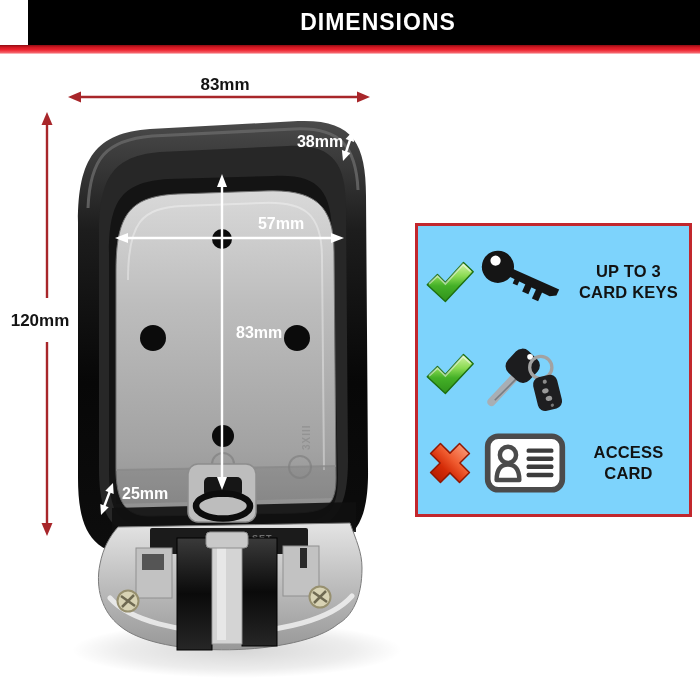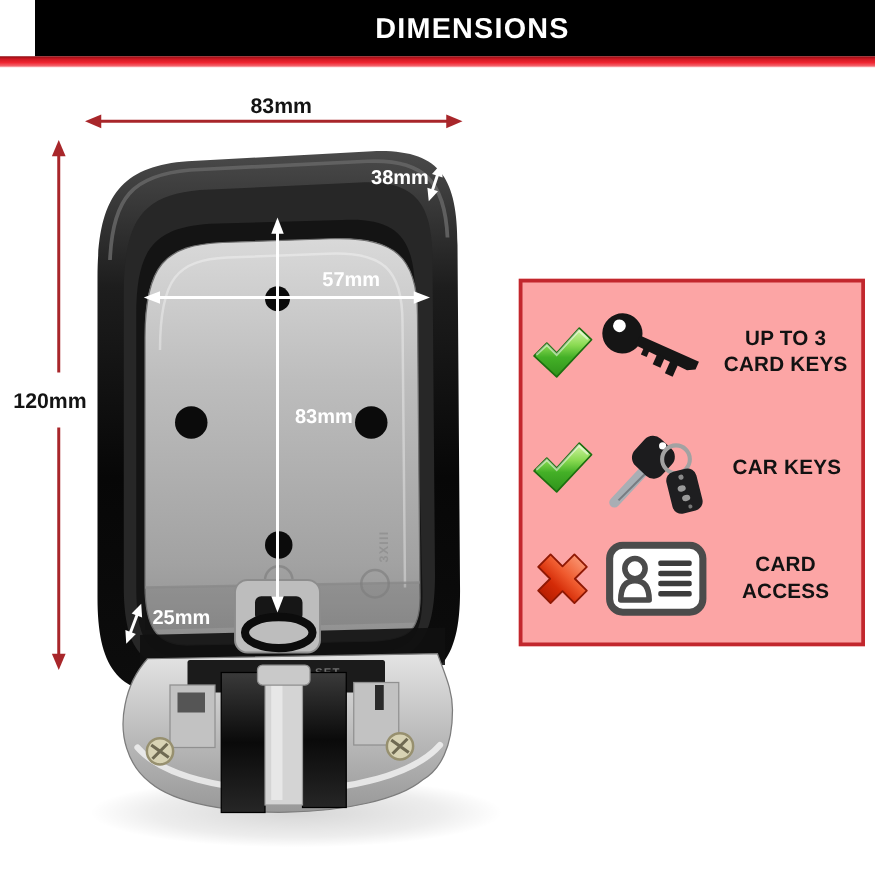--- a/index.html
+++ b/index.html
@@ -22,21 +22,21 @@
   }
   
   .scene{position:absolute;left:0;top:0;}
   .dim-label{font-family:"Liberation Sans",sans-serif;font-weight:bold;}
   .dim-red{fill:#141414;font-size:17px;}
   .dim-white{fill:#ffffff;font-size:16px;}
   .mark-text{font-family:"Liberation Sans",sans-serif;font-weight:bold;}
   
   .panel{
     position:absolute;left:415px;top:223px;width:277px;height:294px;
-    box-sizing:border-box;border:3px solid #c2272d;background:#fca5a5;
+    box-sizing:border-box;border:3px solid #c2272d;background:#7dd3fc;
     display:flex;flex-direction:column;justify-content:space-evenly;
     padding:4px 6px;
   }
   .cap-row{display:flex;align-items:center;gap:4px;}
   .status-ic{flex:0 0 52px;display:flex;justify-content:center;align-items:center;}
   .item-ic{flex:0 0 90px;display:flex;justify-content:center;align-items:center;}
   .cap-label{
     flex:1;text-align:center;font-weight:bold;color:#121212;
     font-size:16.5px;line-height:21px;letter-spacing:.2px;
   }
@@ -234,24 +234,20 @@
         <circle cx="74" cy="40" r="13.5" fill="none" stroke="#a2a2a2" stroke-width="4"></circle>
         <g transform="rotate(-14 82 70)">
           <rect x="67" y="50" width="30" height="42" rx="9" fill="#1e1e20"></rect>
           <circle cx="82" cy="57" r="2.5" fill="#8a8a8a"></circle>
           <ellipse cx="80" cy="68" rx="4" ry="3" fill="#9a9a9a"></ellipse>
           <ellipse cx="82" cy="78" rx="4" ry="3" fill="#9a9a9a"></ellipse>
           <circle cx="84" cy="87" r="2" fill="#777777"></circle>
         </g>
       </svg>
     </span>
-    <span class="cap-label">
-      <div>CAR KEYS</div>
-      <div></div>
-    </span>
   </div>
 
   <div class="cap-row">
     <span class="status-ic">
       <svg width="50" height="50" viewBox="0 0 100 100">
         <defs>
             <linearGradient id="rG" x1="0" y1="0" x2="0" y2="1">
           <stop offset="0" stop-color="#f9916d"></stop>
               <stop offset="0.4" stop-color="#ef5a2e"></stop>
           <stop offset="0.7" stop-color="#d42b07"></stop>
@@ -270,18 +266,18 @@
         <path d="M 15 58 C 15 44 21 39 29 39 C 37 39 43 44 43 58 Z" fill="none" stroke="#4b4b4b" stroke-width="5.5" stroke-linejoin="round"></path>
         <g fill="#3c3c3c">
           <rect x="52" y="19" width="33" height="5.5" rx="2"></rect>
           <rect x="52" y="29" width="33" height="5.5" rx="2"></rect>
           <rect x="52" y="39" width="33" height="5.5" rx="2"></rect>
           <rect x="52" y="49" width="33" height="5.5" rx="2"></rect>
         </g>
       </svg>
     </span>
     <span class="cap-label">
+      <div>ACCESS</div>
       <div>CARD</div>
-      <div>ACCESS</div>
     </span>
   </div>
 
 </div>
 
 </body></html>

